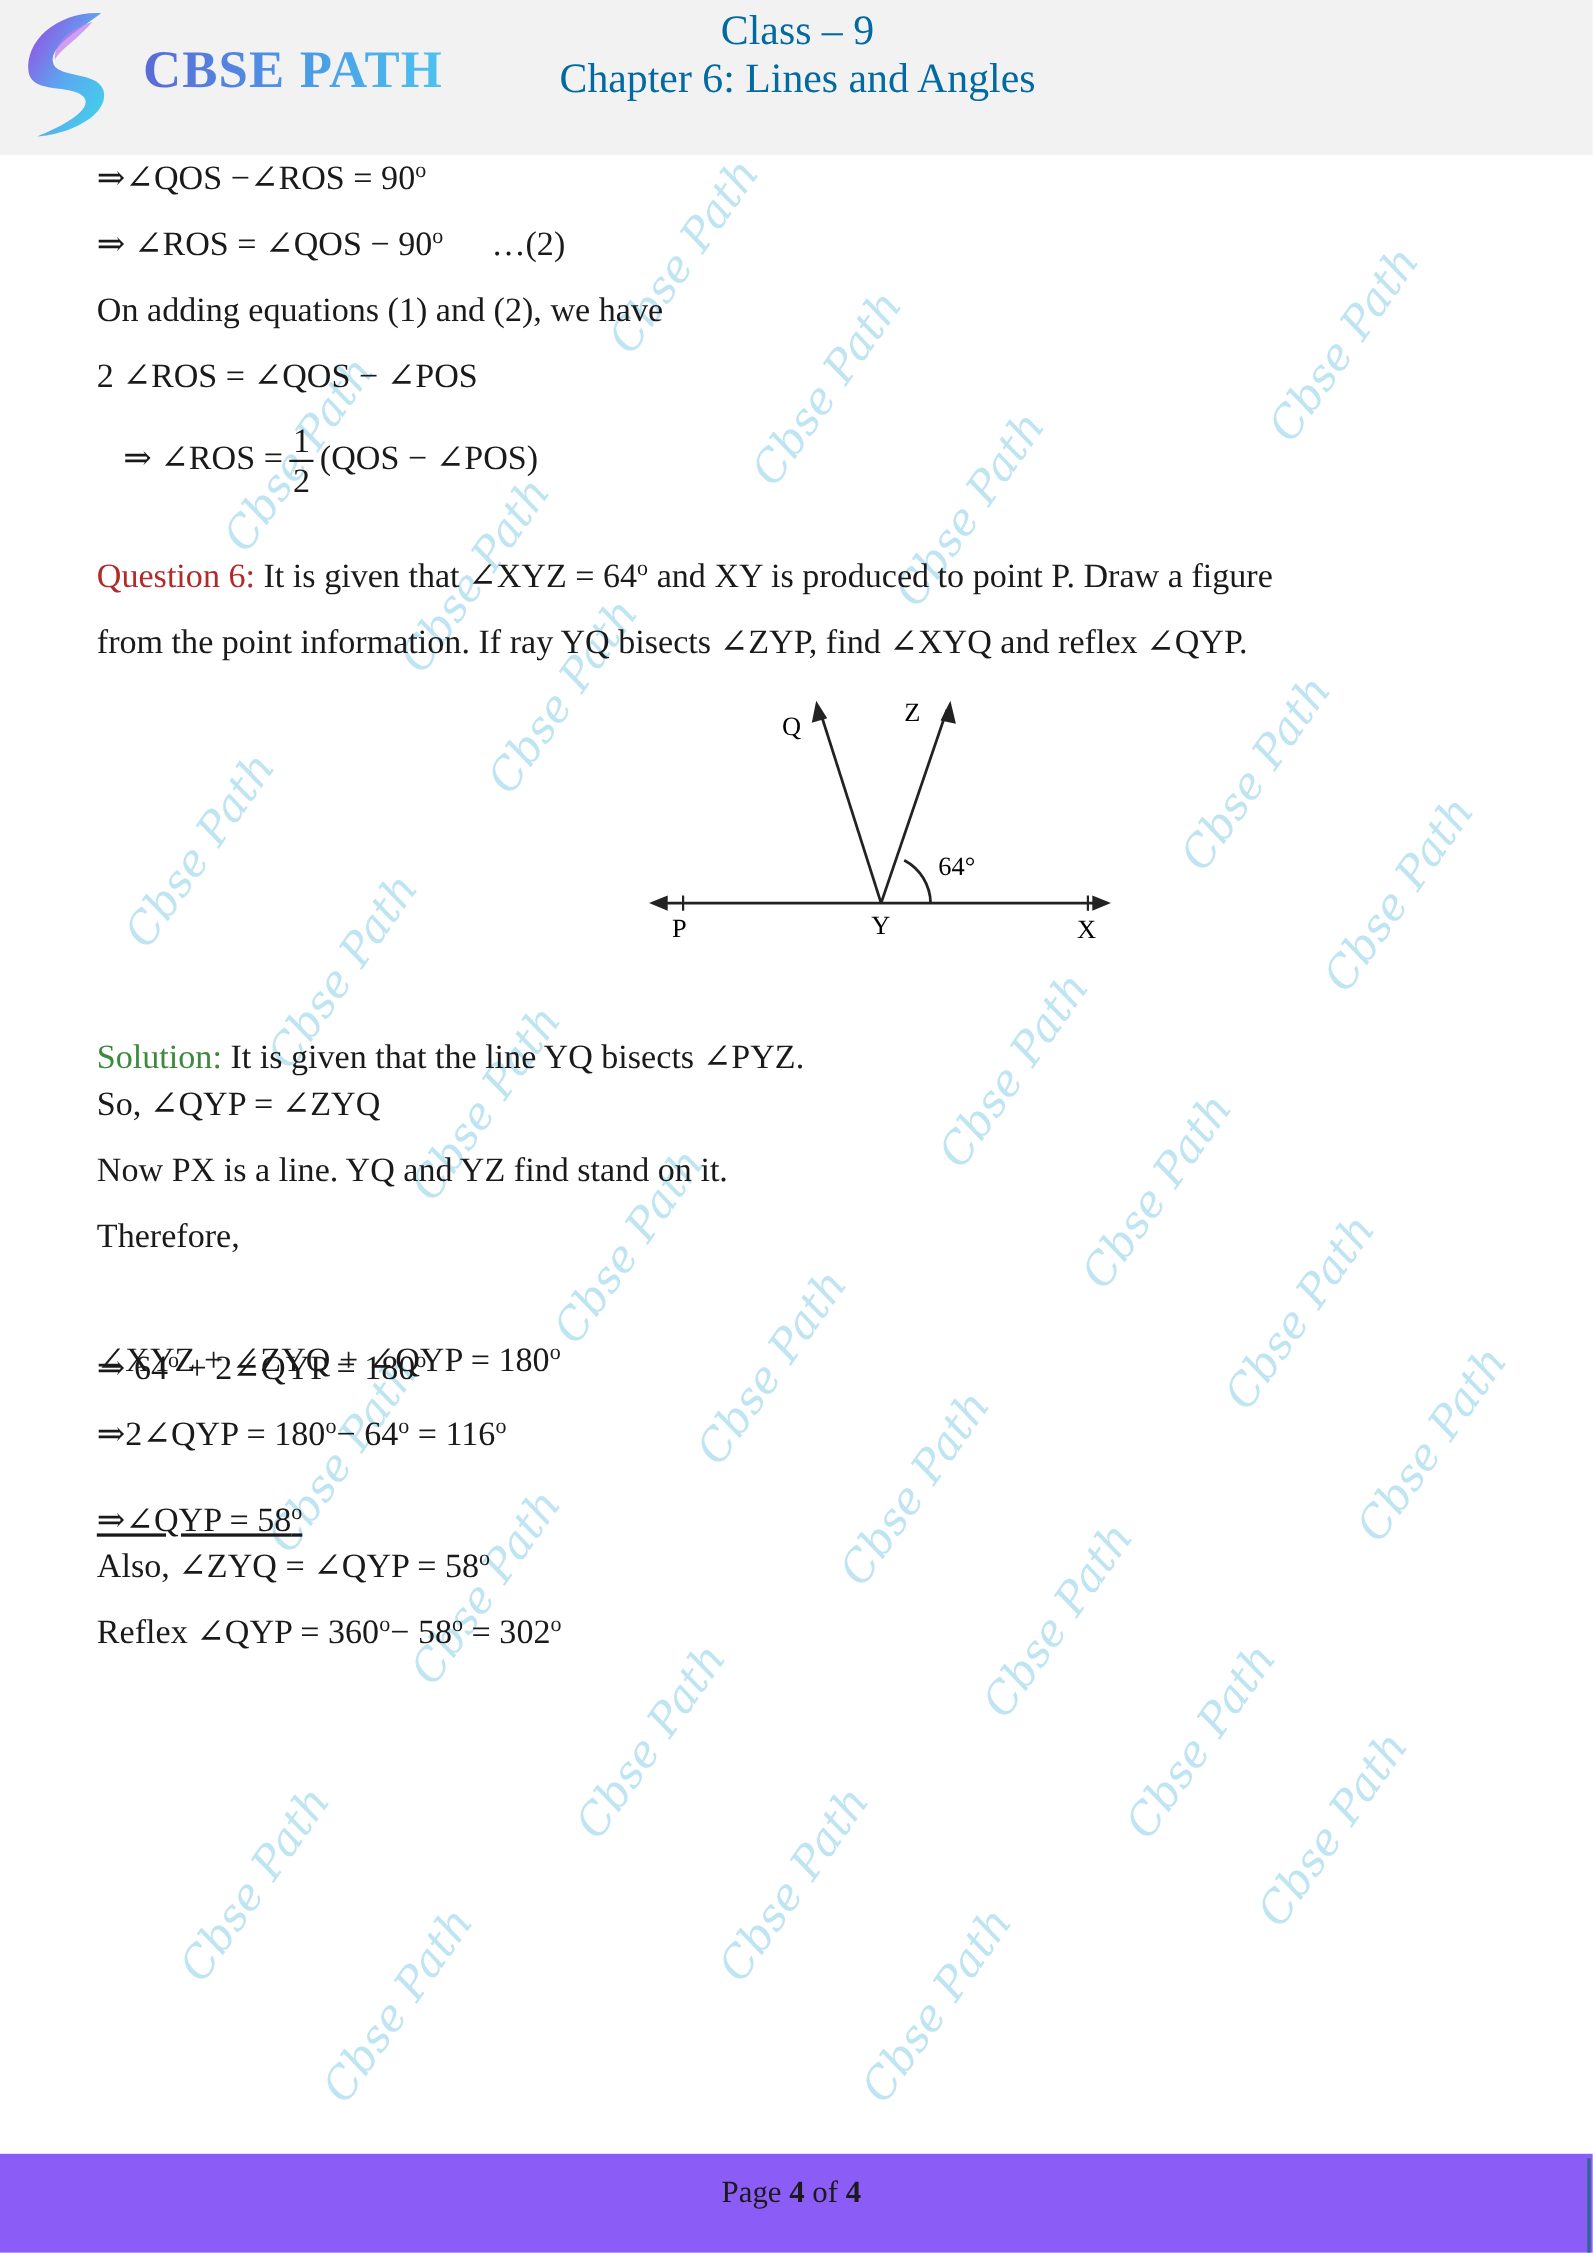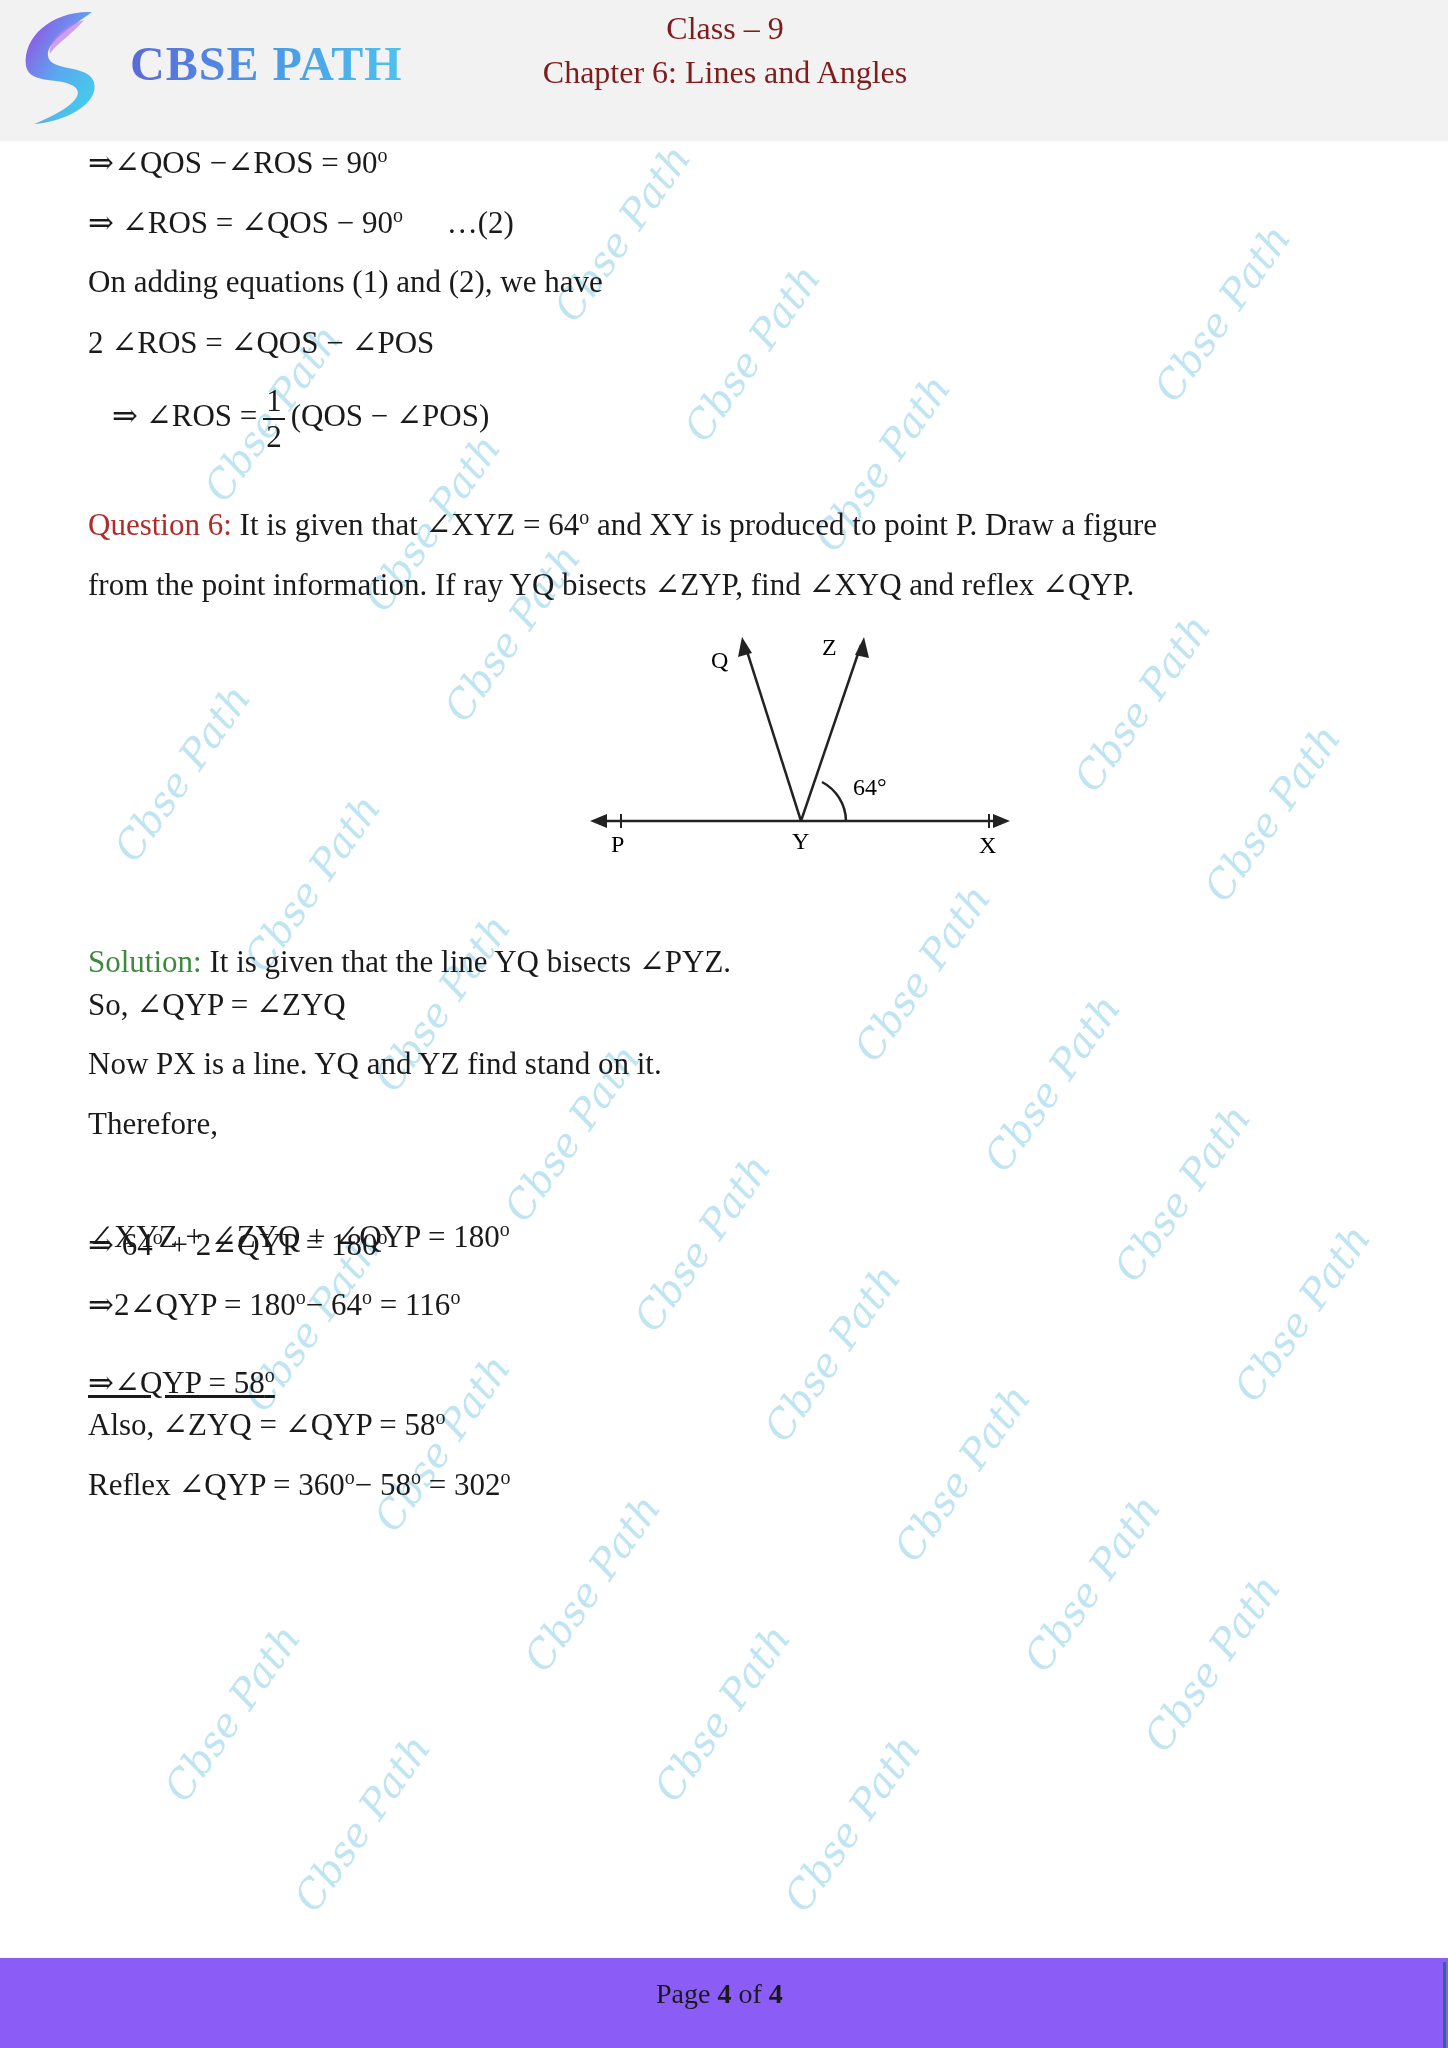--- a/index.html
+++ b/index.html
@@ -15,21 +15,21 @@
   .logo-mark { position: absolute; left: 14px; top: 6px; width: 100px; height: 124px; }
   .brand {
     position: absolute; left: 130px; top: 36px;
     font-family: "Liberation Serif", serif; font-weight: bold; font-size: 48px;
     letter-spacing: 1px;
     background: linear-gradient(90deg, #5a6ad8 0%, #4aa0e8 60%, #4ec2ee 100%);
     -webkit-background-clip: text; background-clip: text; color: transparent;
   }
   .header-lines {
     position: absolute; left: 440px; top: 6px; width: 570px; text-align: center;
-    font-size: 32px; line-height: 44px; color: #7f1d1d;
+    font-size: 38px; line-height: 44px; color: #0369a1;
   }
   .header-lines div { height: 44px; }
   .content { position: absolute; left: 88px; top: 0; width: 1300px; font-size: 31px; }
   .line { position: absolute; left: 0; white-space: nowrap; }
   .sup { font-size: 20px; vertical-align: 11px; }
   .q-label { color: #b22a2a; }
   .s-label { color: #3c8a3c; }
   .frac { display: inline-block; vertical-align: middle; text-align: center; margin: 0 6px; }
   .frac span { display: block; line-height: 34px; }
   .frac .num { border-bottom: 2px solid #1a1a1a; padding: 0 3px; }

